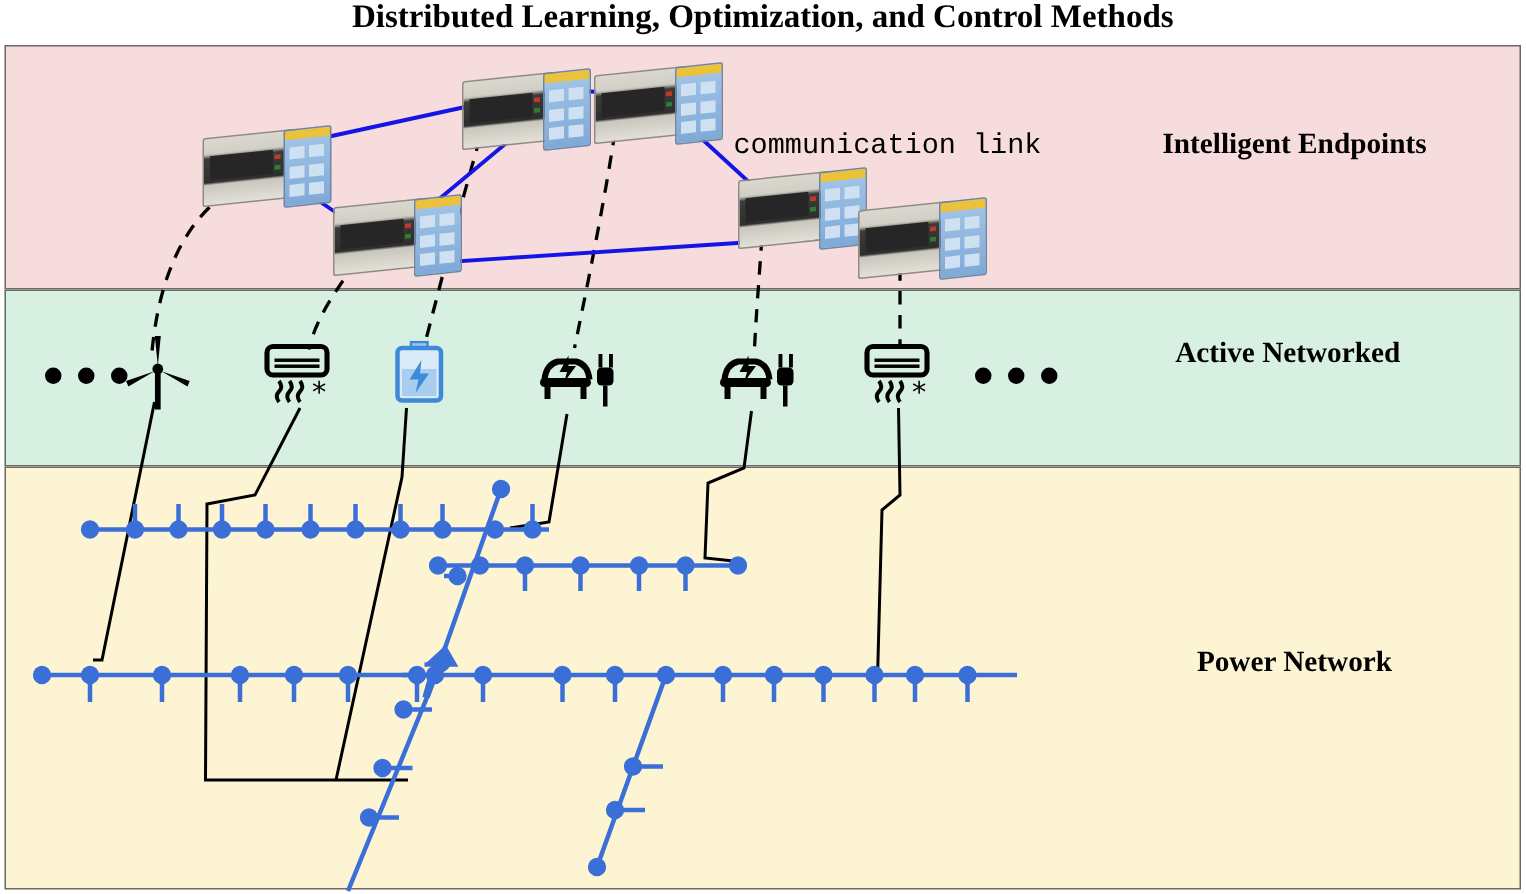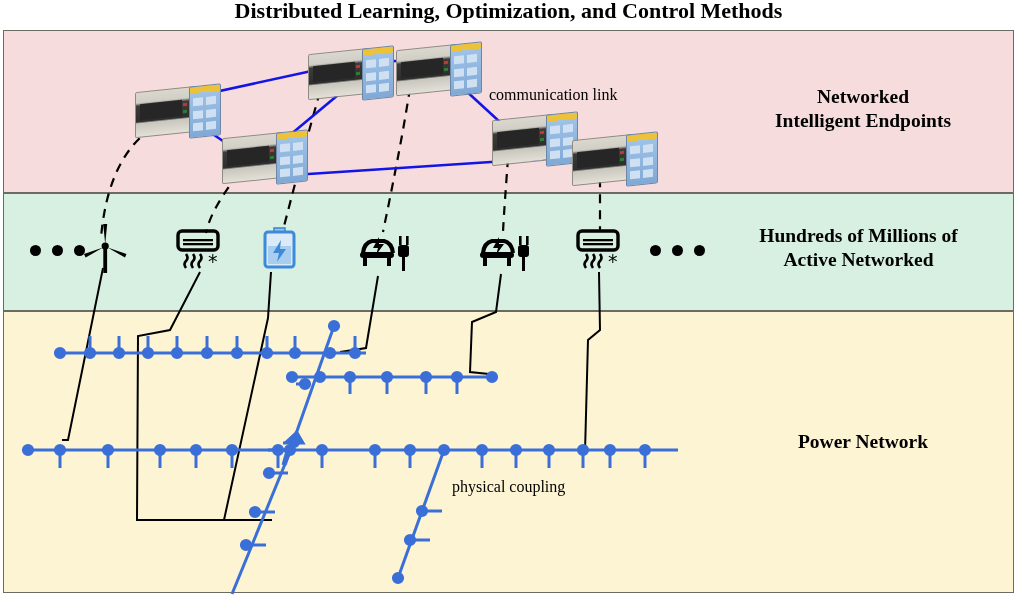--- a/index.html
+++ b/index.html
@@ -20,22 +20,22 @@
   .band-label{
     position:absolute;font-weight:bold;font-size:19.5px;color:#000;
     text-align:center;line-height:1.22;
     font-family:"Liberation Serif","DejaVu Serif",serif;
   }
   #label-top{left:718px;top:85px;width:290px;}
   #label-mid{left:706px;top:224px;width:305px;}
   #label-bottom{left:718px;top:430px;width:290px;text-align:center;}
 
   .inline-label{
-    position:absolute;font-size:16px;color:#000;white-space:nowrap;
-    font-family:Liberation Serif, serif;
+    position:absolute;font-size:19px;color:#000;white-space:nowrap;
+    font-family:Liberation Mono, monospace;
   }
   #label-comm{left:489px;top:86px;}
   #label-phys{left:452px;top:478px;}
 
   svg.layer{position:absolute;left:0;top:0;width:1017px;height:596px;overflow:visible;}
   #svg-links{z-index:4;}
   #svg-power{z-index:3;}
   #svg-couple{z-index:3;}
 
   .device{position:absolute;width:84px;height:52px;z-index:5;}
@@ -62,25 +62,23 @@
 
 <div id="root">
 
   <div id="title">Distributed Learning, Optimization, and Control Methods</div>
 
   <div class="band" id="band-top"></div>
   <div class="band" id="band-mid"></div>
   <div class="band" id="band-bottom"></div>
 
   <div class="band-label" id="label-top">
-    <div>Networked</div>
     <div>Intelligent Endpoints</div>
   </div>
   <div class="band-label" id="label-mid">
-    <div>Hundreds of Millions of</div>
     <div>Active Networked</div>
   </div>
   <div class="band-label" id="label-bottom">
     <div>Power Network</div>
   </div>
 
   <svg class="layer" id="svg-links">
     <g stroke="#1414e6" stroke-width="2.6" fill="none">
       <line x1="192" y1="97" x2="330" y2="67"></line>
       <line x1="192" y1="120" x2="248" y2="158"></line>
@@ -386,15 +384,14 @@
     </svg>
   </div>
 
   <div class="dots" style="left:650px;top:245px;">
     <b></b>
     <b></b>
     <b></b>
   </div>
 
   <div class="inline-label" id="label-comm">communication link</div>
-  <div class="inline-label" id="label-phys">physical coupling</div>
 
 </div>
 
 </body></html>

